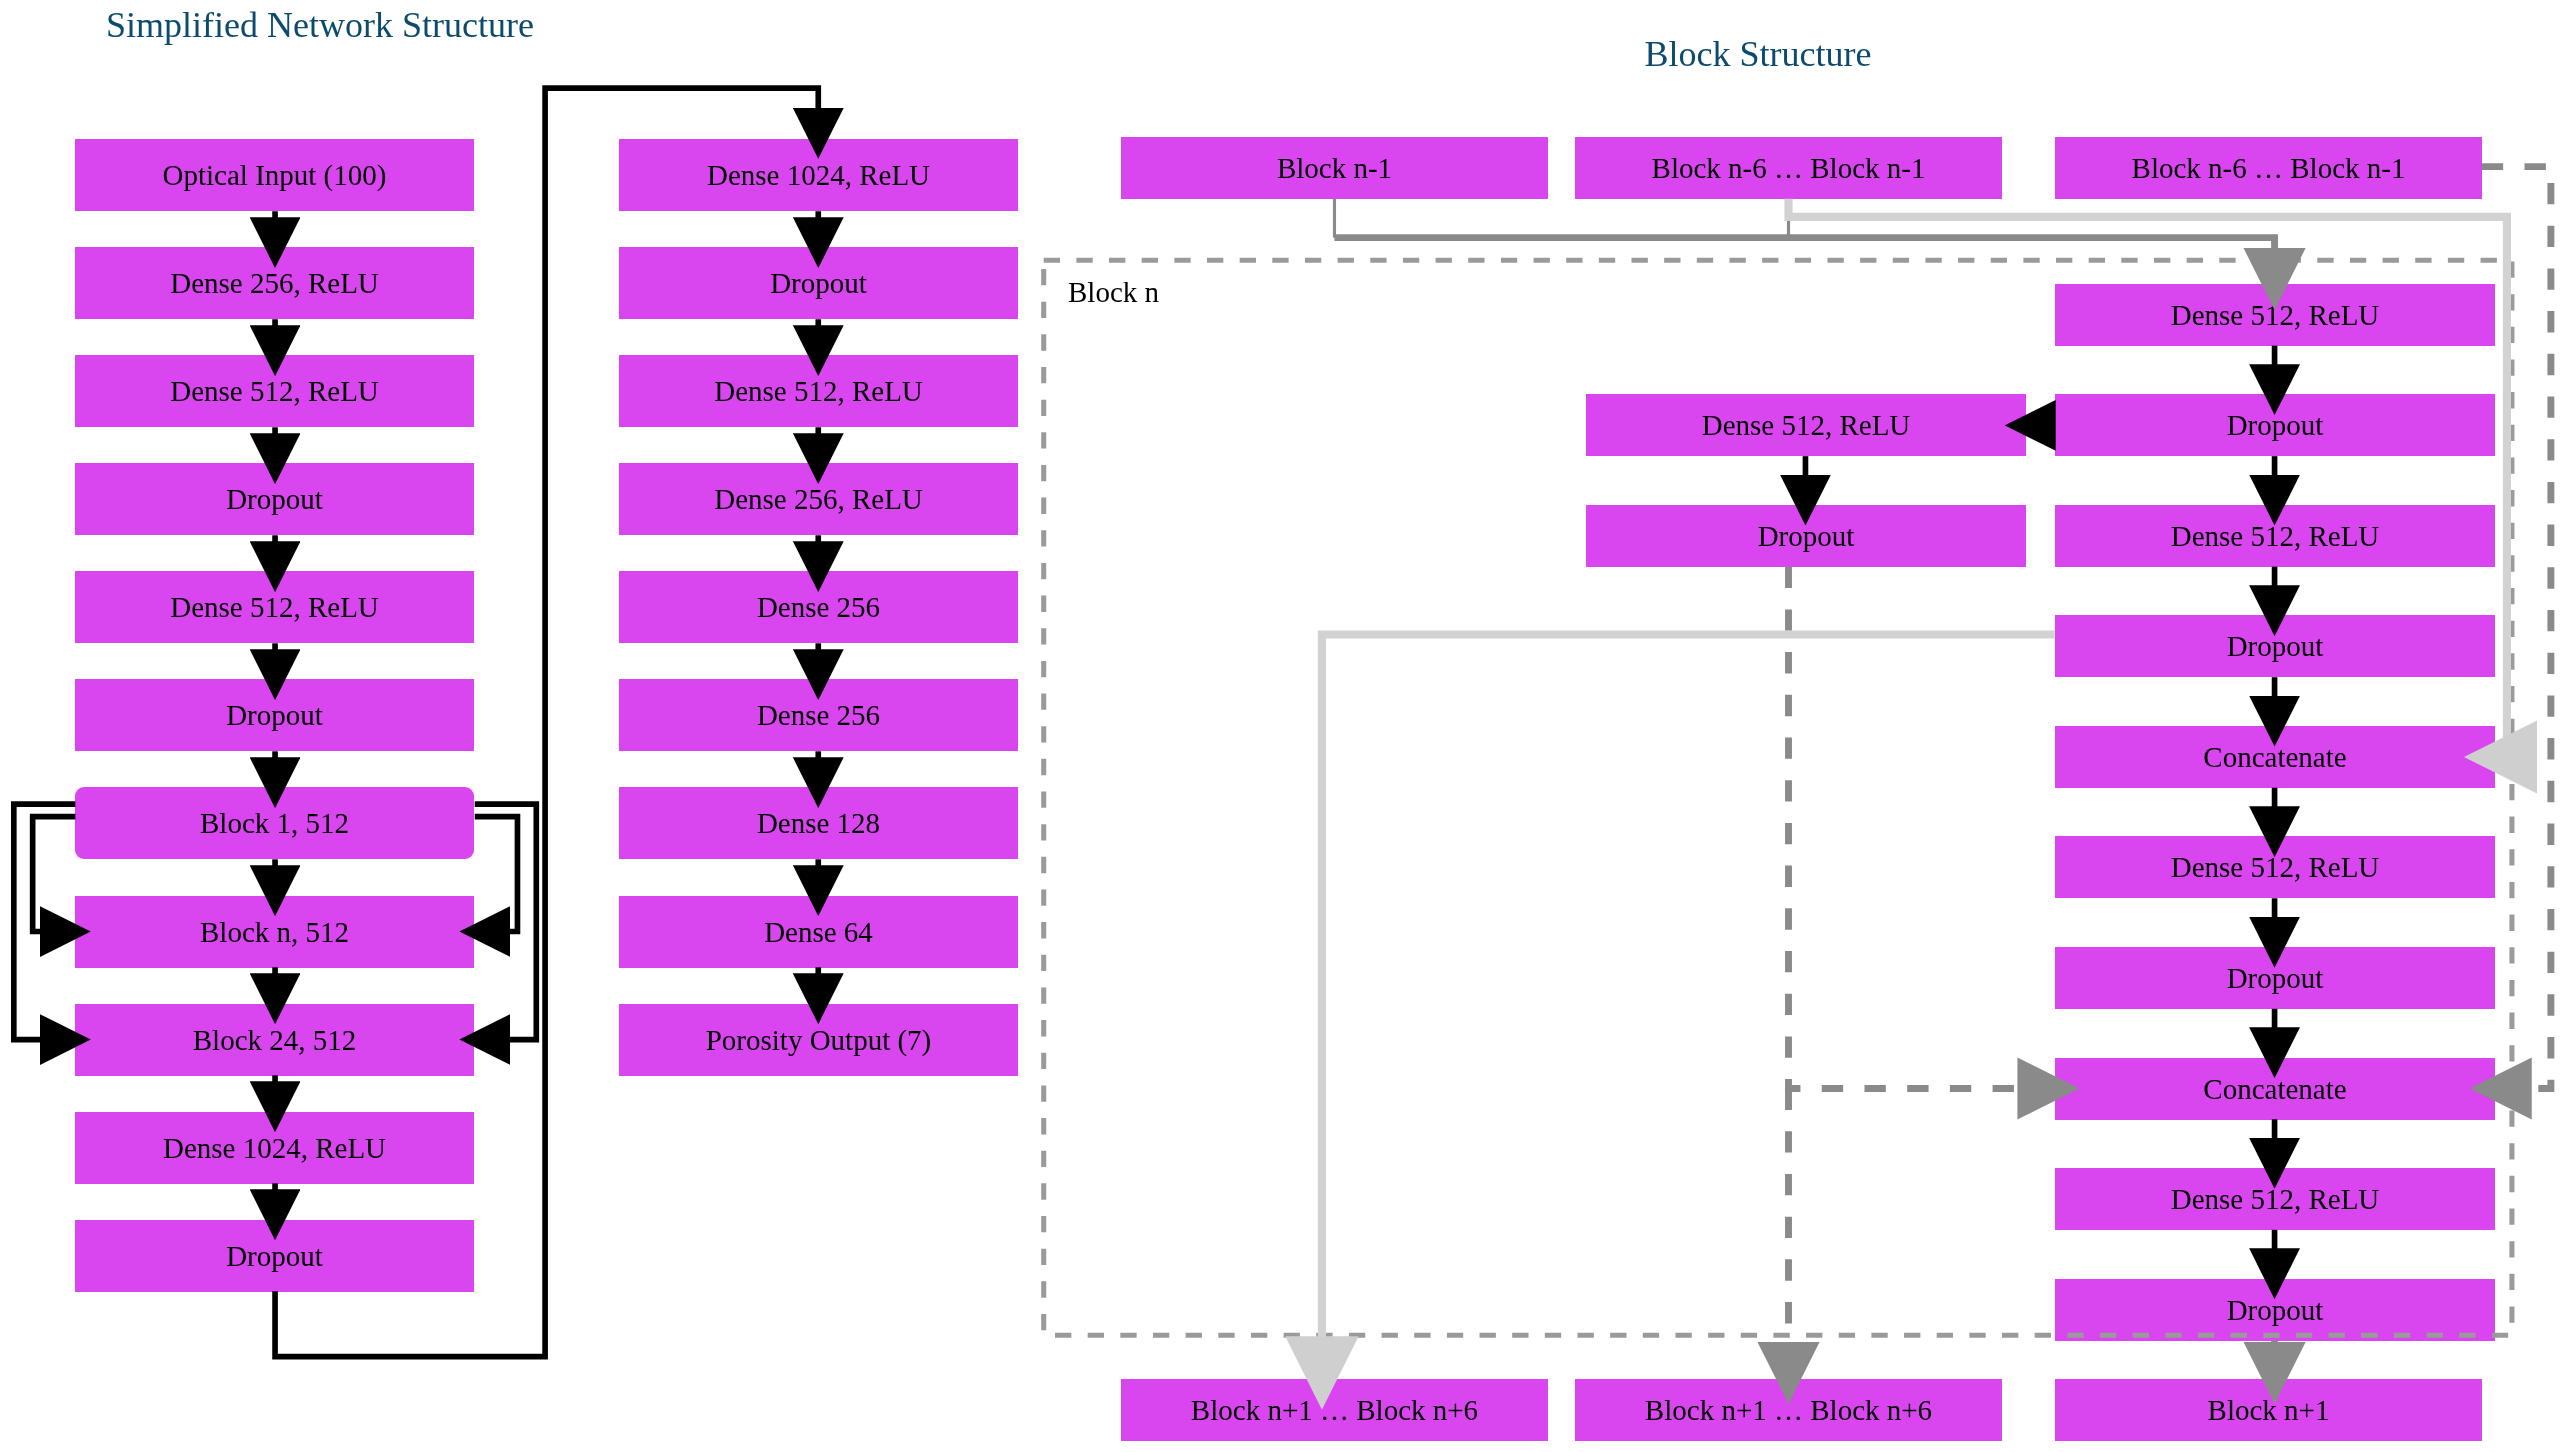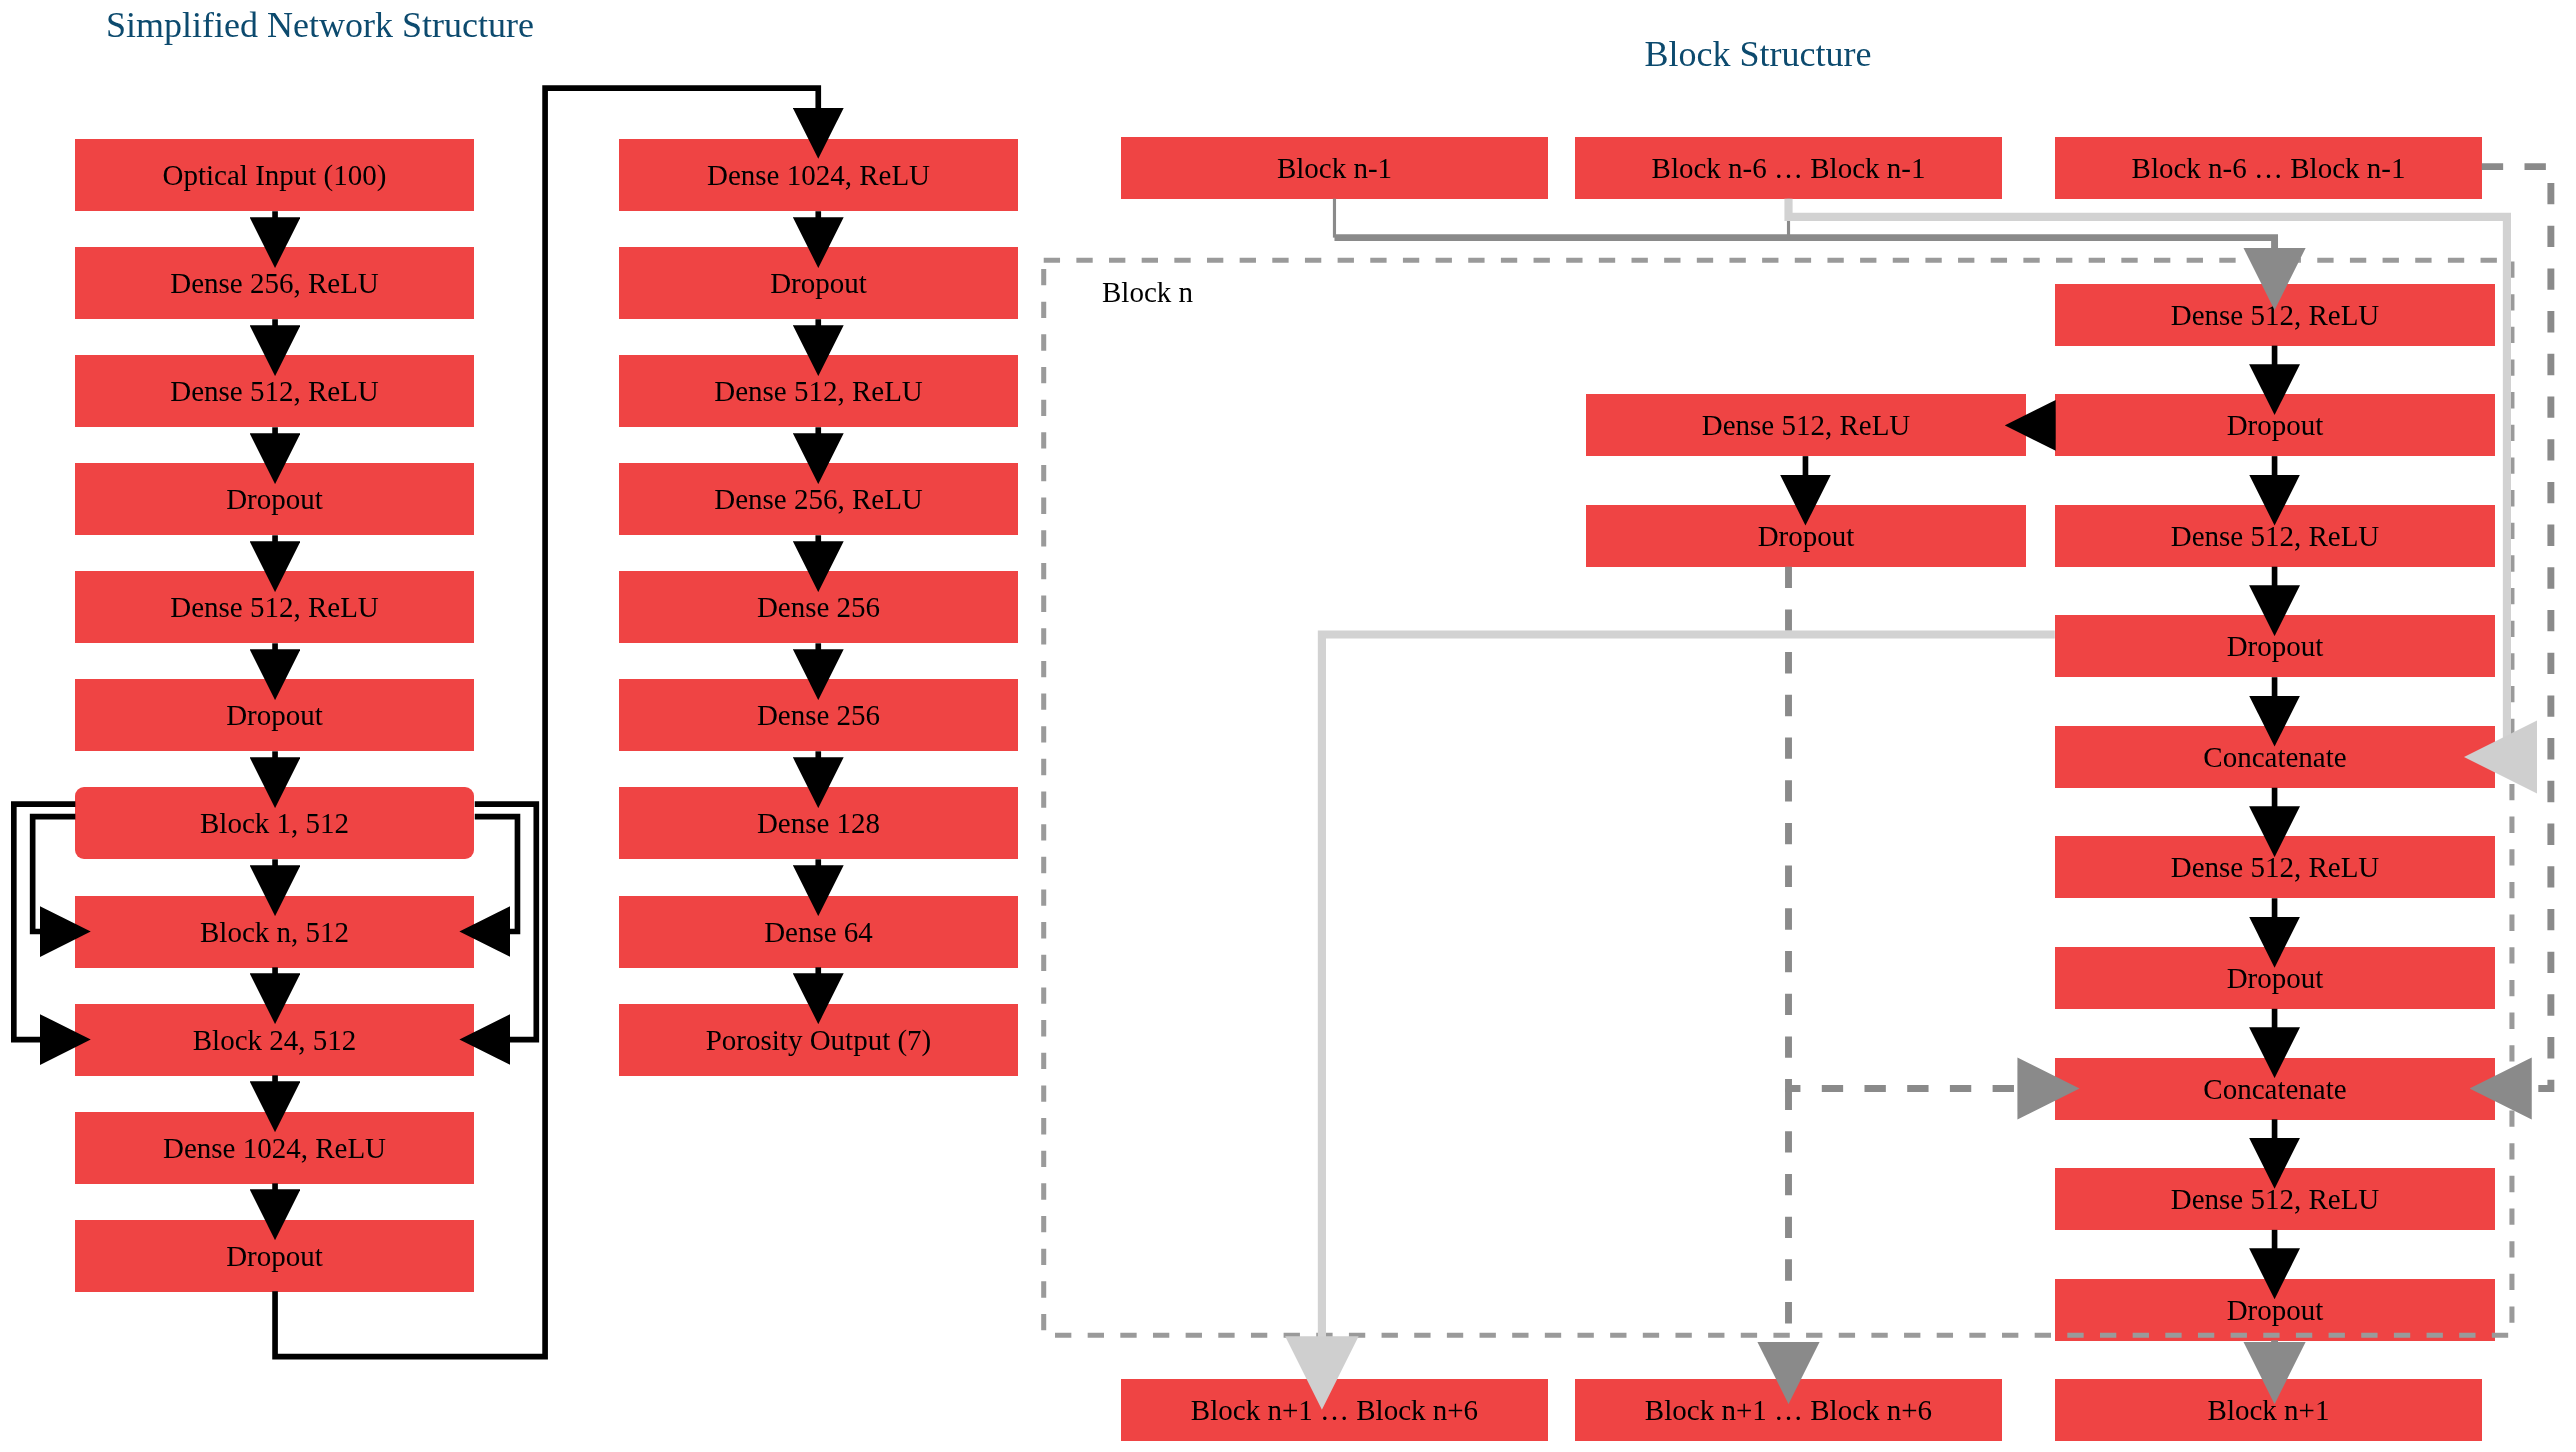--- a/index.html
+++ b/index.html
@@ -1,19 +1,19 @@
 <!DOCTYPE html>
 <html style="font-size:10px"><head>
 <meta charset="utf-8">
 <style>
   html,body{margin:0;padding:0;background:#ffffff;}
   body{font-family:"Liberation Serif","DejaVu Serif",serif;}
   #canvas{position:relative;width:2576px;height:1453px;background:#fff;overflow:hidden;}
   .title{position:absolute;font-size:36px;color:#0c4a6e;white-space:nowrap;text-align:center;}
-  .node{position:absolute;background:#ef4444;display:flex;align-items:center;justify-content:center;
+  .node{position:absolute;background:#d946ef;display:flex;align-items:center;justify-content:center;
         font-size:29px;color:#000;white-space:nowrap;box-sizing:border-box;}
   .blocklabel{position:absolute;font-size:29px;color:#000;white-space:nowrap;}
   svg.wires{position:absolute;left:0;top:0;width:2576px;height:1453px;overflow:visible;pointer-events:none;}
 </style>
 </head>
 <body>
 
 <div id="canvas">
 
   <div class="title" style="left:94px;top:3.8px;width:452px;">Simplified Network Structure</div>
@@ -34,21 +34,21 @@
   <div class="node" style="left:619px;top:139px;width:399px;height:72px;">Dense 1024, ReLU</div>
   <div class="node" style="left:619px;top:247px;width:399px;height:72px;">Dropout</div>
   <div class="node" style="left:619px;top:355px;width:399px;height:72px;">Dense 512, ReLU</div>
   <div class="node" style="left:619px;top:463px;width:399px;height:72px;">Dense 256, ReLU</div>
   <div class="node" style="left:619px;top:571px;width:399px;height:72px;">Dense 256</div>
   <div class="node" style="left:619px;top:679px;width:399px;height:72px;">Dense 256</div>
   <div class="node" style="left:619px;top:787px;width:399px;height:72px;">Dense 128</div>
   <div class="node" style="left:619px;top:896px;width:399px;height:72px;">Dense 64</div>
   <div class="node" style="left:619px;top:1004px;width:399px;height:72px;">Porosity Output (7)</div>
 
-  <div class="blocklabel" style="left:1068px;top:276px;margin-left:34px;">Block n</div>
+  <div class="blocklabel" style="left:1068px;top:276px;">Block n</div>
 
   <div class="node" style="left:1121px;top:137px;width:427px;height:62px;">Block n-1</div>
   <div class="node" style="left:1575px;top:137px;width:427px;height:62px;">Block n-6 … Block n-1</div>
   <div class="node" style="left:2055px;top:137px;width:427px;height:62px;">Block n-6 … Block n-1</div>
 
   <div class="node" style="left:1586px;top:394px;width:440px;height:62px;">Dense 512, ReLU</div>
   <div class="node" style="left:1586px;top:505px;width:440px;height:62px;">Dropout</div>
 
   <div class="node" style="left:2055px;top:284px;width:440px;height:62px;">Dense 512, ReLU</div>
   <div class="node" style="left:2055px;top:394px;width:440px;height:62px;">Dropout</div>

